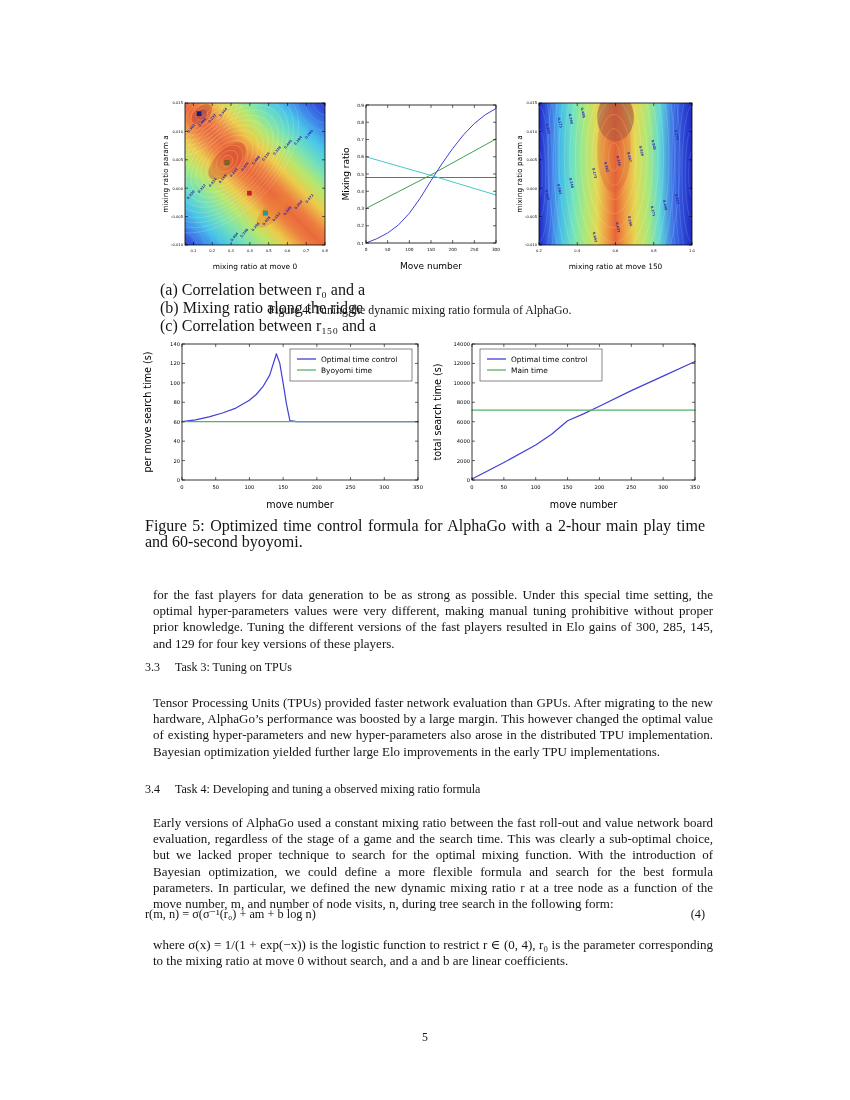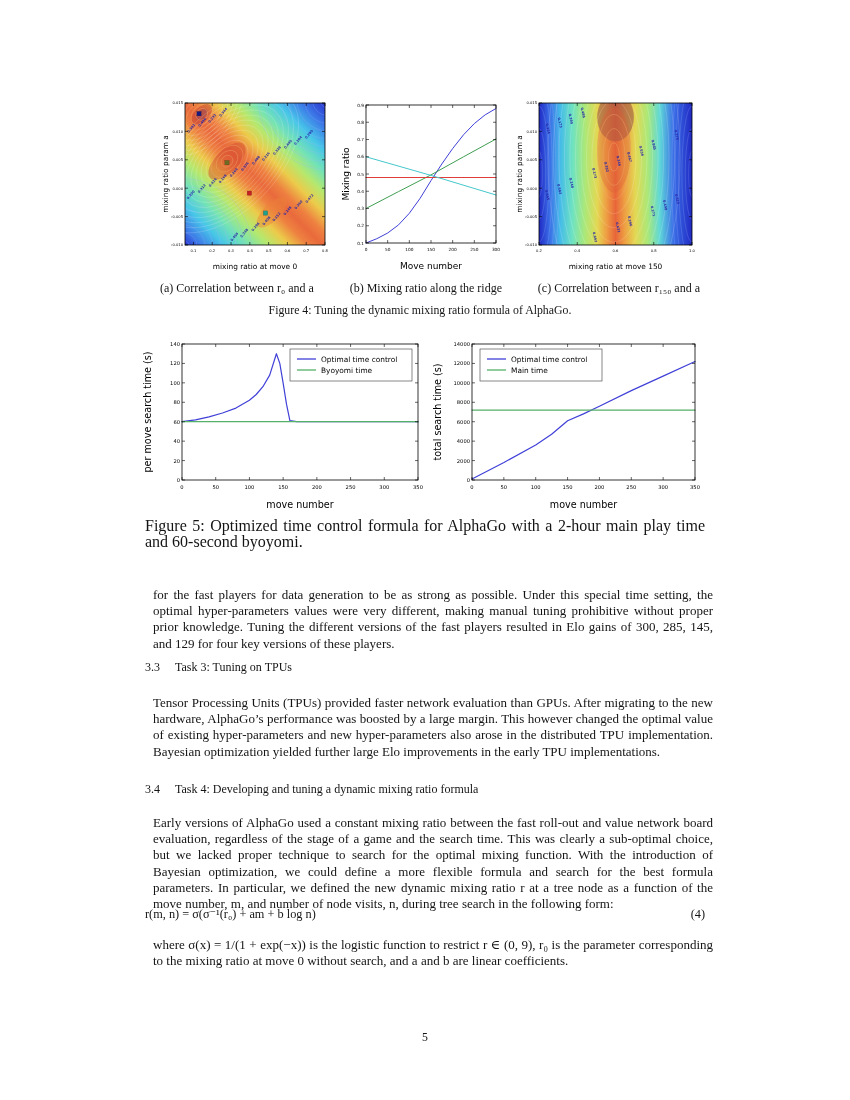--- a/index.html
+++ b/index.html
@@ -5,21 +5,21 @@
   html,body{margin:0;padding:0;}
   body{width:850px;height:1100px;background:#ffffff;position:relative;
        font-family:"Liberation Serif","DejaVu Serif",serif;color:#141414;}
   .page{position:absolute;inset:0;background:#fff;}
   #fig4-row{position:absolute;top:98px;left:159px;width:537px;height:174px;
             display:flex;justify-content:space-between;align-items:flex-start;}
   #fig5-row{position:absolute;top:337px;left:142px;width:562px;height:174px;
             display:flex;justify-content:space-between;align-items:flex-start;}
   .subfig{display:block;}
   .subcaps{position:absolute;top:281px;left:160px;width:540px;display:flex;
-           justify-content:space-between;font-size:12px;}
+           justify-content:space-between;font-size:16px;flex-direction:column;}
   #fig4-caption{position:absolute;top:303px;left:140px;width:560px;text-align:center;font-size:11.8px;}
   #fig5-caption{position:absolute;top:518px;left:145px;width:560px;text-align:justify;
                 font-size:16px;line-height:16.2px;}
   .body-text{position:absolute;left:145px;width:560px;margin:8px;font-size:13px;
              line-height:16.2px;text-align:justify;}
   .sec-heading{position:absolute;left:145px;width:560px;font-weight:normal;font-size:12px;}
   .sec-num{margin-right:15px;}
   .equation{position:absolute;left:145px;width:560px;display:flex;align-items:center;font-size:12.3px;}
   .eq-body{flex:1;text-align:left;}
   .eq-num{font-style:normal;}
@@ -481,28 +481,28 @@
 
   <p class="body-text" style="top:579px">for the fast players for data generation to be as strong as possible. Under this special time setting, the optimal hyper-parameters values were very different, making manual tuning prohibitive without proper prior knowledge. Tuning the different versions of the fast players resulted in Elo gains of 300, 285, 145, and 129 for four key versions of these players.</p>
 
   <div class="sec-heading" style="top:660px">
     <span class="sec-num">3.3</span><span>Task 3: Tuning on TPUs</span>
   </div>
 
   <p class="body-text" style="top:687px">Tensor Processing Units (TPUs) provided faster network evaluation than GPUs. After migrating to the new hardware, AlphaGo’s performance was boosted by a large margin. This however changed the optimal value of existing hyper-parameters and new hyper-parameters also arose in the distributed TPU implementation. Bayesian optimization yielded further large Elo improvements in the early TPU implementations.</p>
 
   <div class="sec-heading" style="top:782px">
-    <span class="sec-num">3.4</span><span>Task 4: Developing and tuning a dynamic mixing ratio formula</span>
+    <span class="sec-num">3.4</span><span>Task 4: Developing and tuning a observed mixing ratio formula</span>
   </div>
 
   <p class="body-text" style="top:807px">Early versions of AlphaGo used a constant mixing ratio between the fast roll-out and value network board evaluation, regardless of the stage of a game and the search time. This was clearly a sub-optimal choice, but we lacked proper technique to search for the optimal mixing function. With the introduction of Bayesian optimization, we could define a more flexible formula and search for the best formula parameters. In particular, we defined the new dynamic mixing ratio r at a tree node as a function of the move number, m, and number of node visits, n, during tree search in the following form:</p>
 
   <div class="equation" style="top:907px">
     <span class="eq-body">r(m, n) = σ(σ⁻¹(r₀) + am + b log n)</span>
     <span class="eq-num">(4)</span>
   </div>
 
-  <p class="body-text" style="top:929px">where σ(x) = 1/(1 + exp(−x)) is the logistic function to restrict r ∈ (0, 9), r₀ is the parameter corresponding to the mixing ratio at move 0 without search, and a and b are linear coefficients.</p>
+  <p class="body-text" style="top:929px">where σ(x) = 1/(1 + exp(−x)) is the logistic function to restrict r ∈ (0, 4), r₀ is the parameter corresponding to the mixing ratio at move 0 without search, and a and b are linear coefficients.</p>
 
 
   <div class="page-number">5</div>
 
 </div>
 
 </body></html>

